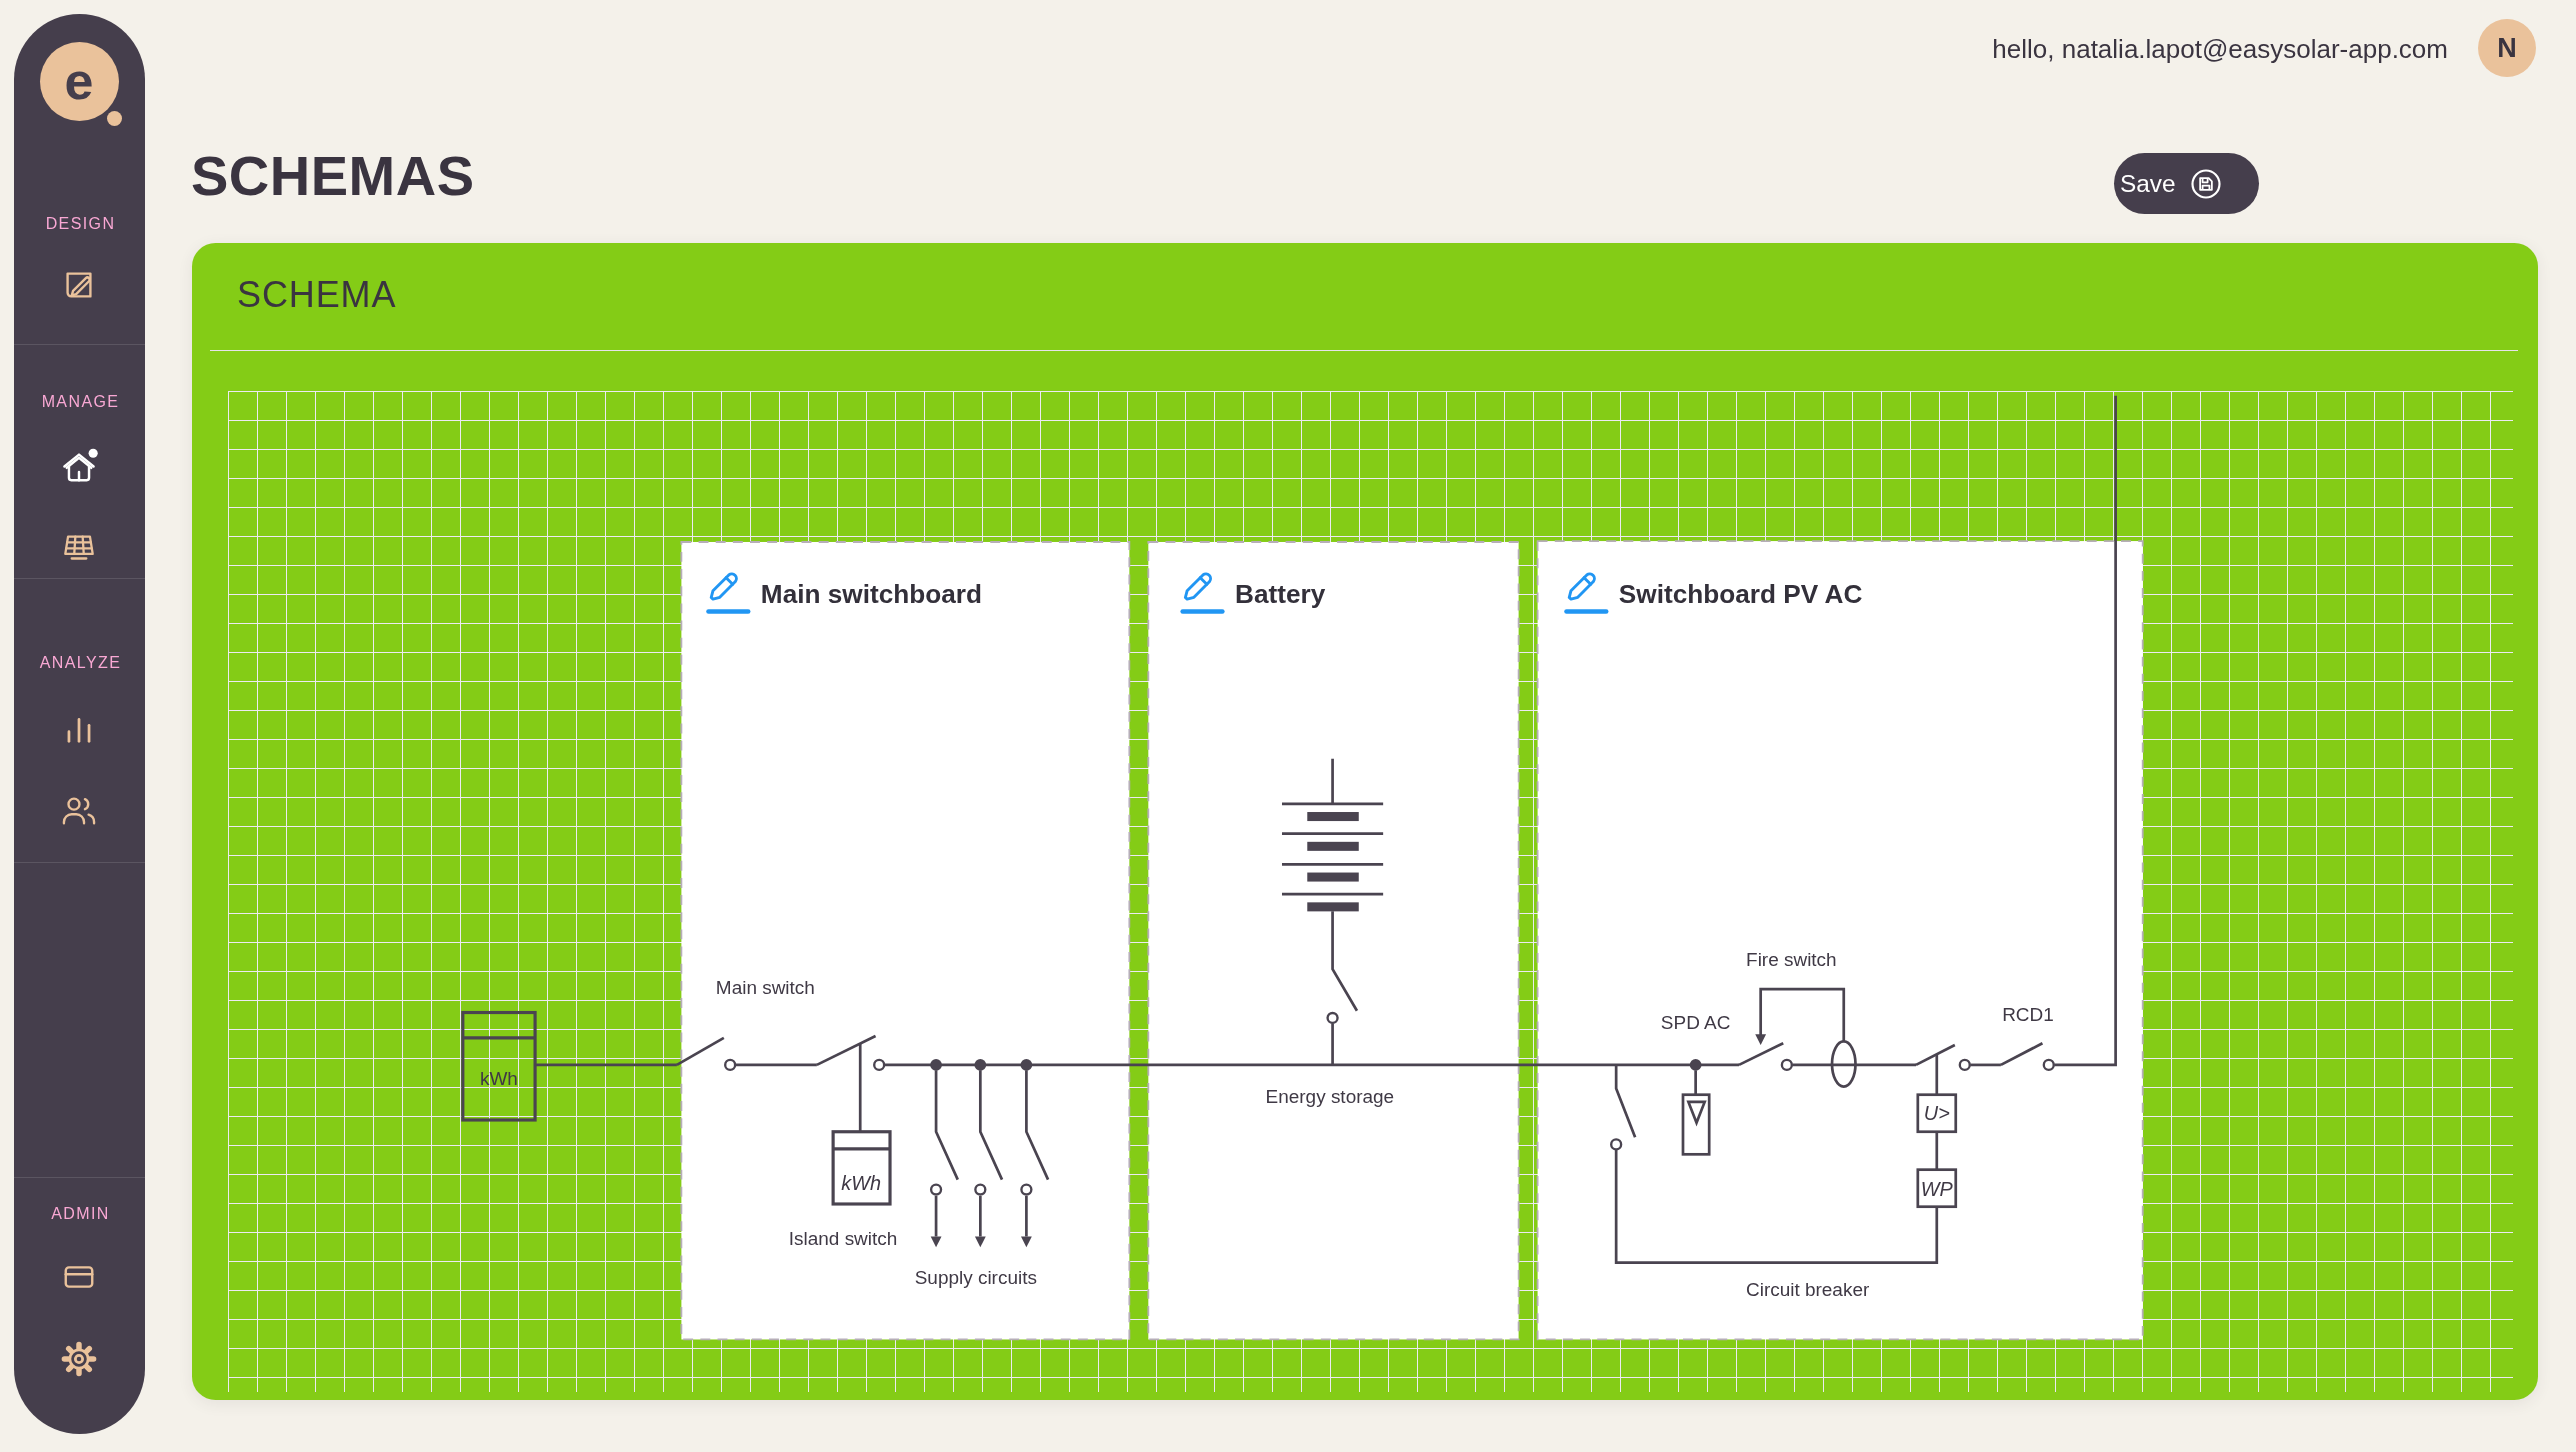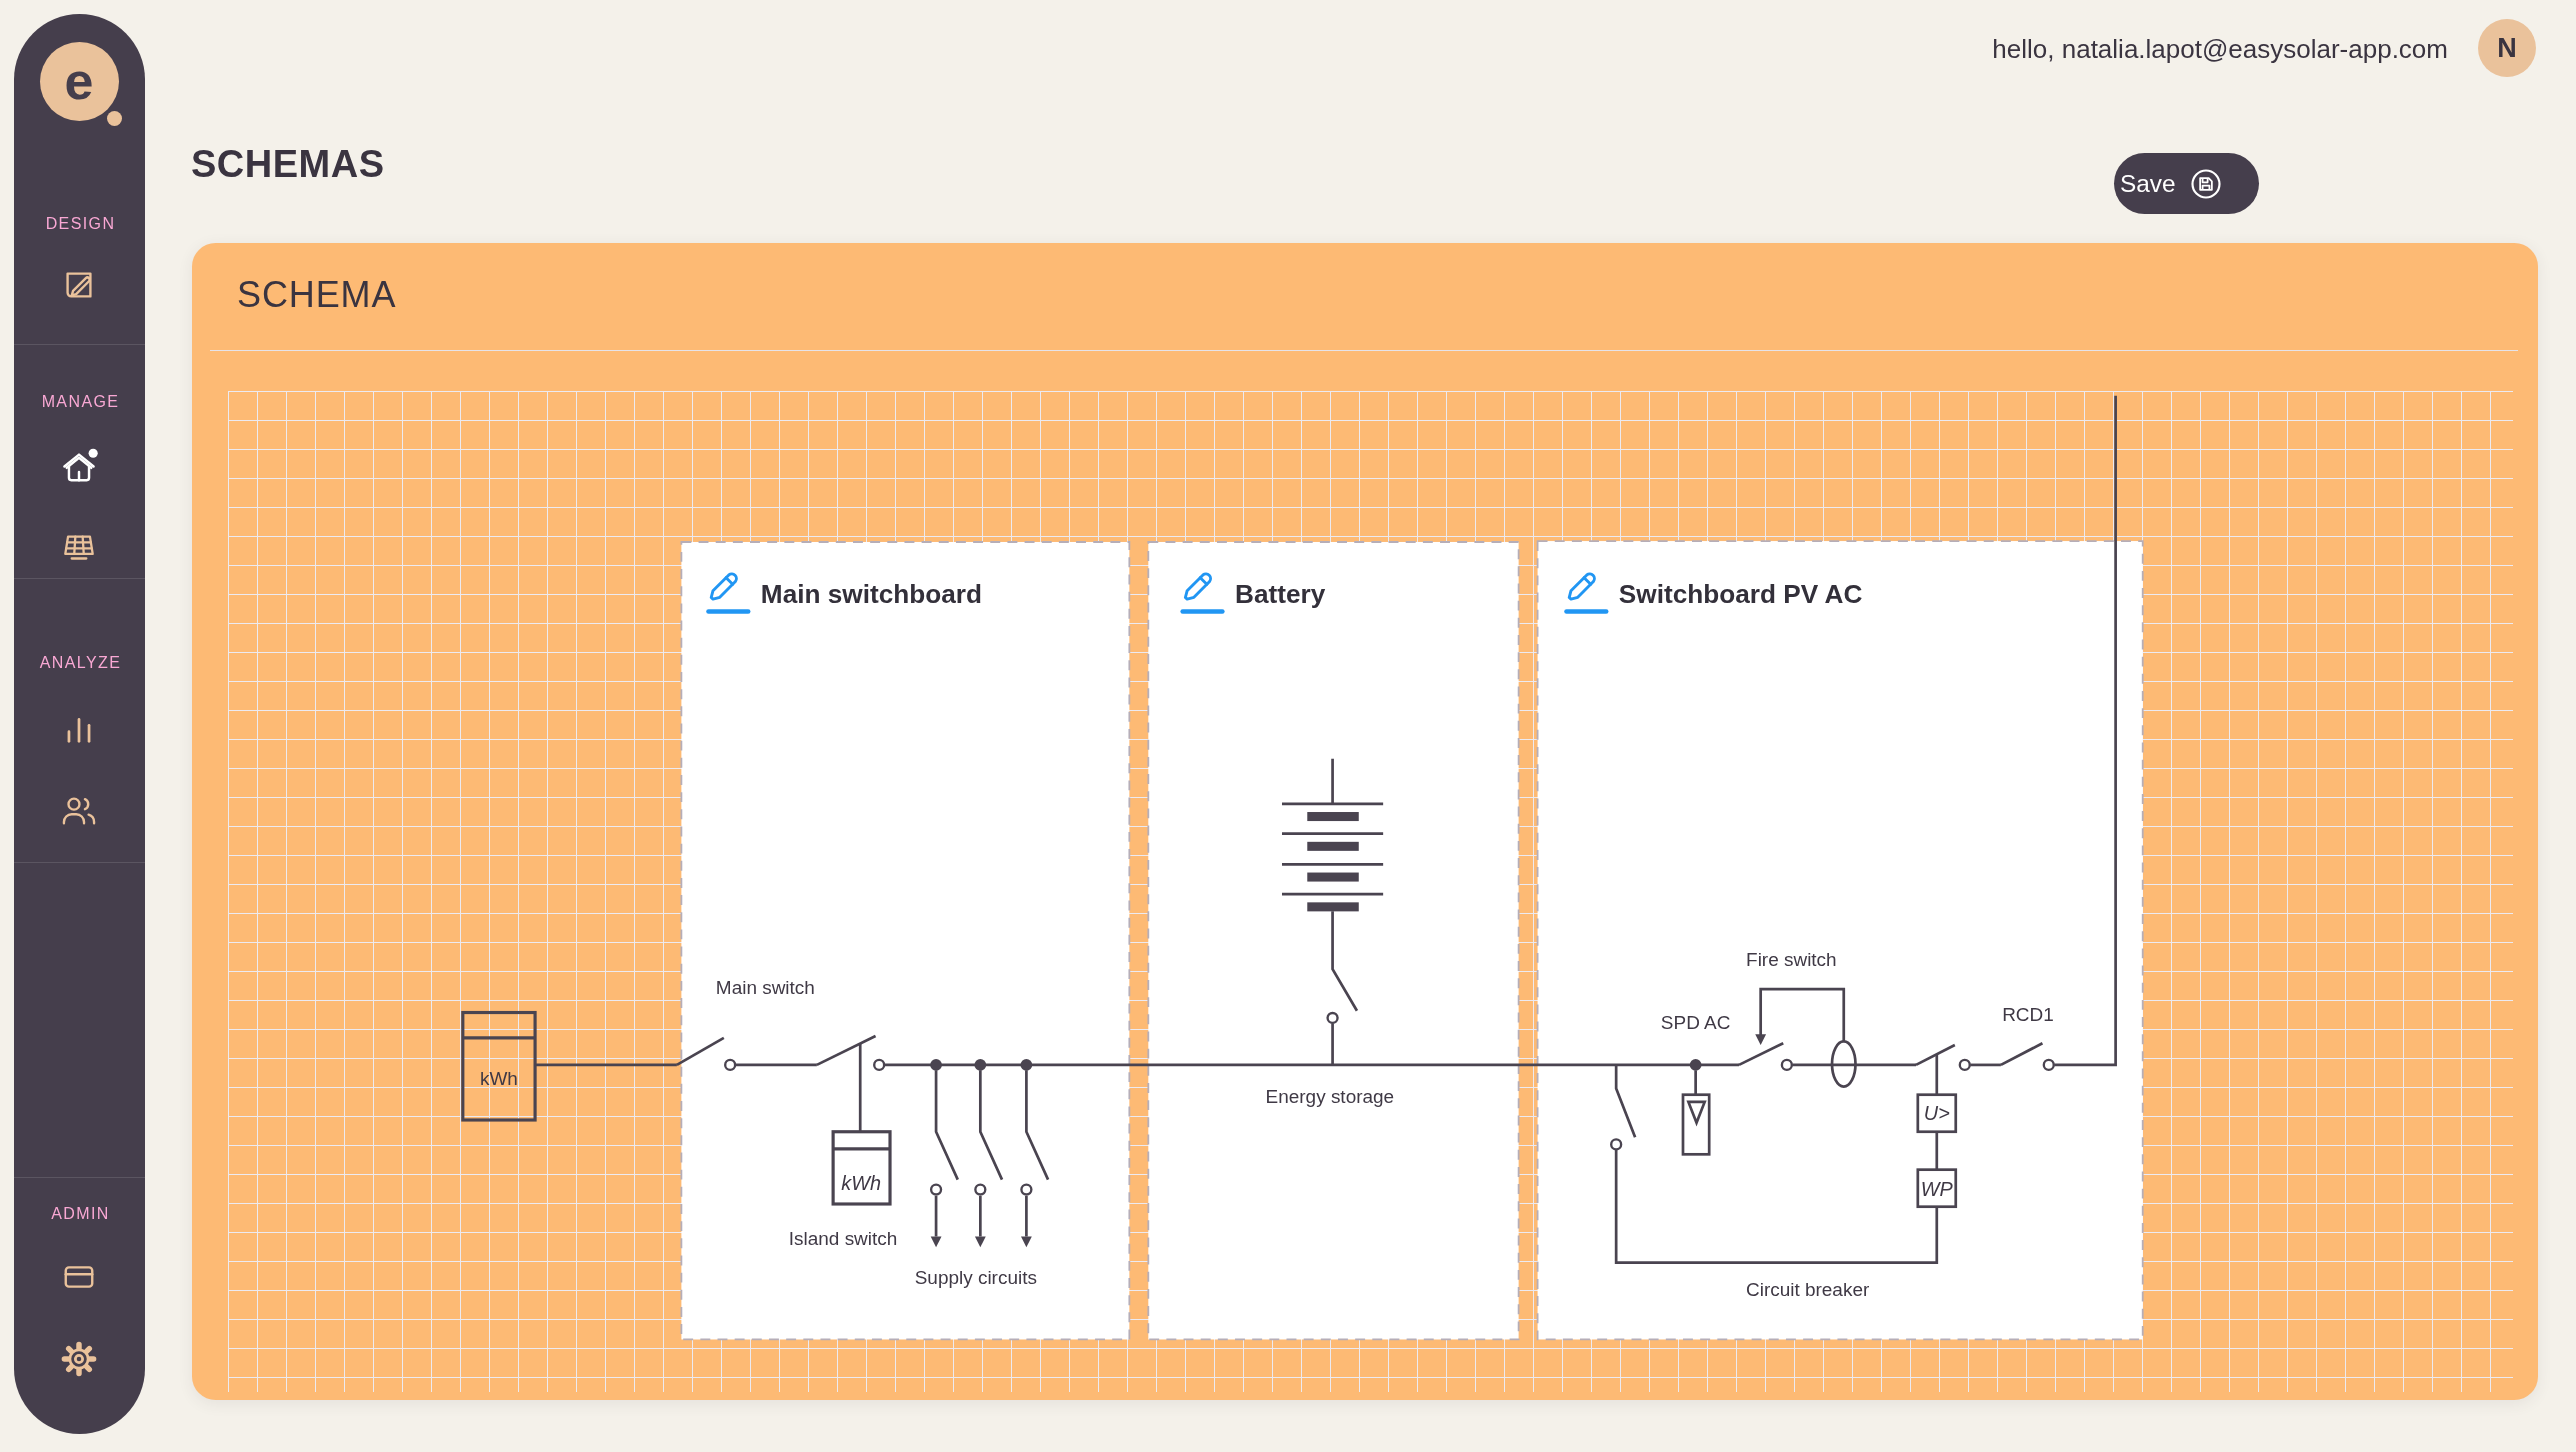--- a/index.html
+++ b/index.html
@@ -11,28 +11,28 @@
         display:flex;align-items:center;justify-content:center;font-size:52px;font-weight:bold;color:#453e4c;}
   .logo-dot{position:absolute;left:93px;top:97px;width:15.4px;height:15.4px;border-radius:50%;background:#eac29b;}
   .side-label{position:absolute;left:0;width:134px;text-align:center;color:#f9a8d4;font-size:16px;letter-spacing:1.4px;}
   .side-icon{position:absolute;left:50%;transform:translateX(-50%);width:42px;height:42px;cursor:pointer;}
   .side-divider{position:absolute;left:0;width:131px;height:0.9px;background:rgba(255,255,255,0.12);}
 
   
   .greeting{position:absolute;top:34px;right:128px;font-size:26px;color:#3a3440;}
   .avatar{position:absolute;top:19px;right:40px;width:58px;height:58px;border-radius:50%;background:#eac29b;
           display:flex;align-items:center;justify-content:center;font-size:27px;font-weight:bold;color:#3a3440;cursor:pointer;}
-  .page-title{position:absolute;left:191px;top:143px;font-size:38px;font-weight:800;color:#3a3440;letter-spacing:0.5px;}
+  .page-title{position:absolute;left:191px;top:143px;font-size:56px;font-weight:800;color:#3a3440;letter-spacing:0.5px;}
   .btn{position:absolute;top:153px;height:61px;border:none;border-radius:31px;background:#453e4c;color:#fff;
        font-family:"Liberation Sans",sans-serif;font-size:24.4px;display:flex;align-items:center;gap:12.6px;cursor:pointer;}
   .btn-save{left:2114px;width:145px;}
   .btn-download{left:2278px;width:262px;}
 
   
-  .card{position:absolute;left:192px;top:243px;width:2346px;height:1157px;background:#fdba74;border-radius:23.5px;
+  .card{position:absolute;left:192px;top:243px;width:2346px;height:1157px;background:#84cc16;border-radius:23.5px;
         box-shadow:0 3.6px 14.5px rgba(60,50,70,0.08);}
   .card-title{position:absolute;left:45px;top:31px;font-size:36px;font-weight:500;color:#3a3440;letter-spacing:0.9px;}
   .card-divider{position:absolute;left:18px;right:20px;top:107px;height:0.9px;background:#e6e3e8;}
   .canvas{position:absolute;left:36px;top:148px;width:2285px;height:1001px;
       background-image:linear-gradient(#eceaf1 0.9px,transparent 0.9px),linear-gradient(90deg,#eceaf1 0.9px,transparent 0.9px);
       background-size:29px 29px;}
   .canvas svg{position:absolute;left:0;top:0;}
 
   
   .wire{stroke:#4a4450;stroke-width:3;fill:none;}

